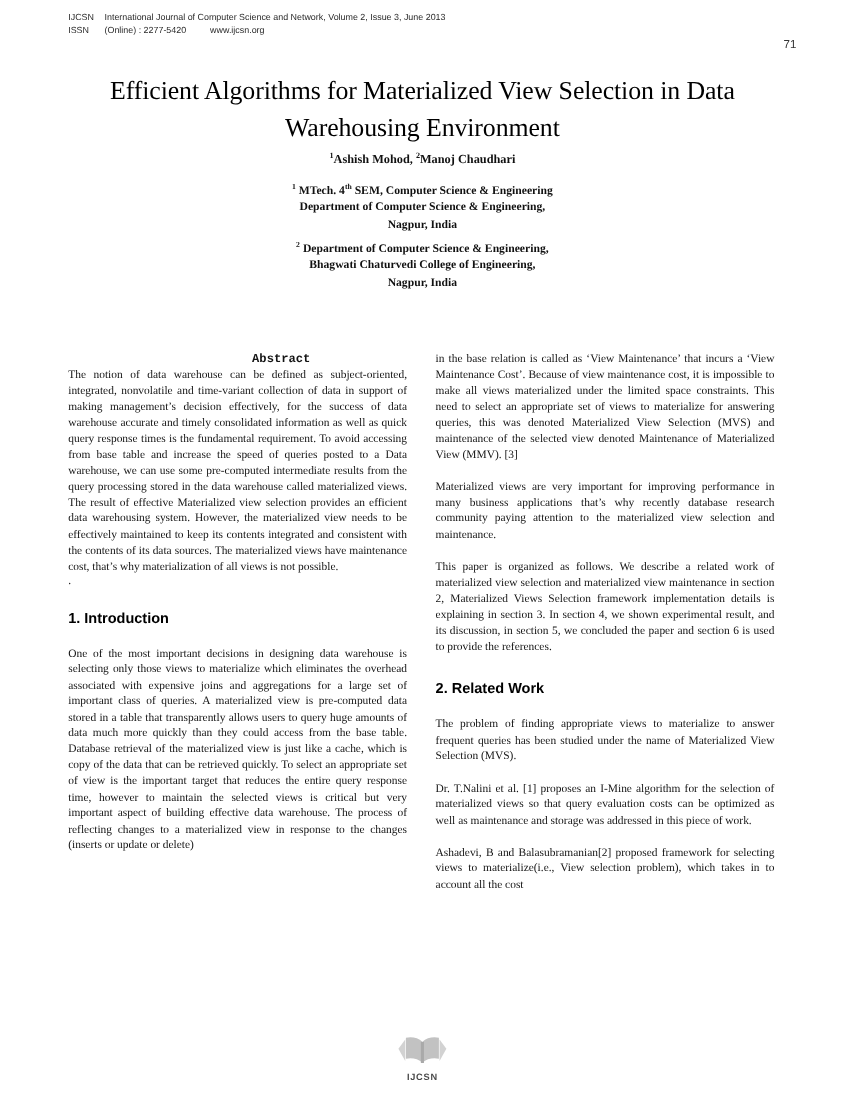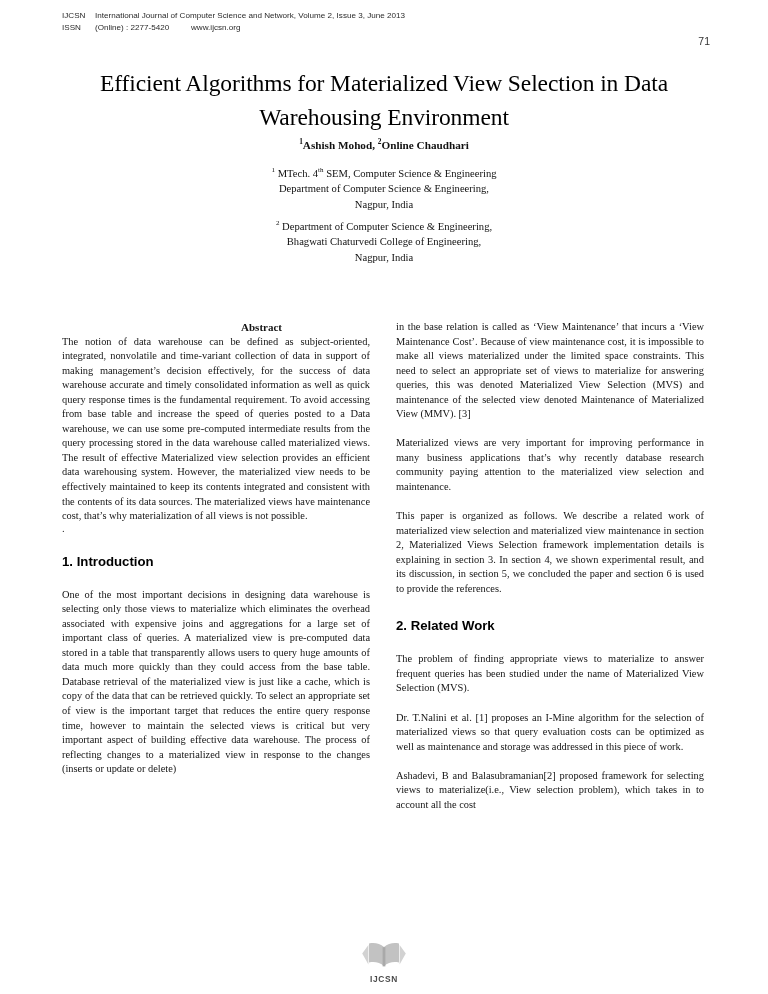--- a/index.html
+++ b/index.html
@@ -44,21 +44,21 @@
   }
   .jh-mid {
     display: inline-block;
     width: 96px;
     flex: 0 0 96px;
   }
   .jh-text { flex: 0 1 auto; }
 
   .page-number {
     position: absolute;
-    right: 58px;
+    right: 44px;
     top: 35px;
     font-family: "Liberation Sans", "DejaVu Sans", sans-serif;
     font-size: 10.5px;
     color: #333;
     text-align: right;
   }
 
   
   .title {
     position: absolute;
@@ -83,21 +83,21 @@
     font-size: 11.2px;
     font-weight: bold;
     line-height: 14px;
   }
   .affil {
     position: absolute;
     left: 84px;
     width: 600px;
     text-align: center;
     font-size: 10.6px;
-    font-weight: normal;
+    font-weight: bold;
     line-height: 15.4px;
   }
   .affil-1 { top: 166px; }
   .affil-2 { top: 219px; }
 
   sup {
     font-size: 0.66em;
     vertical-align: super;
     line-height: 0;
   }
@@ -115,20 +115,21 @@
   .col-left  { left: 62px; }
   .col-right { left: 396px; }
 
   .abstract-heading {
     text-align: right;
     font-weight: bold;
     font-size: 11px;
     line-height: 14.5px;
     margin: 0 0 0 0;
     padding-right: 88px;
+    font-family: Liberation Mono, monospace;
   }
 
   p.body {
     margin: 0;
     text-align: justify;
     text-justify: inter-word;
   }
   p.gap { margin-top: 14.55px; }
 
   .dot-line {
@@ -193,21 +194,21 @@
       <span class="jh-text">www.ijcsn.org</span>
     </div>
   </div>
 
   <div class="page-number">71</div>
 
   <div class="title">Efficient Algorithms for Materialized View Selection in Data Warehousing Environment</div>
 
   <div class="authors">
     <sup>1</sup><span>Ashish Mohod,</span>
-    <sup>2</sup><span>Online Chaudhari</span>
+    <sup>2</sup><span>Manoj Chaudhari</span>
   </div>
 
   <div class="affil affil-1">
     <div><sup>1</sup><span> MTech. 4</span><sup>th</sup><span> SEM, Computer Science  &amp; Engineering</span></div>
     <div>Department of Computer Science &amp; Engineering,</div>
     <div>Nagpur, India</div>
   </div>
 
   <div class="affil affil-2">
     <div><sup>2</sup><span> Department of Computer Science &amp; Engineering,</span></div>

